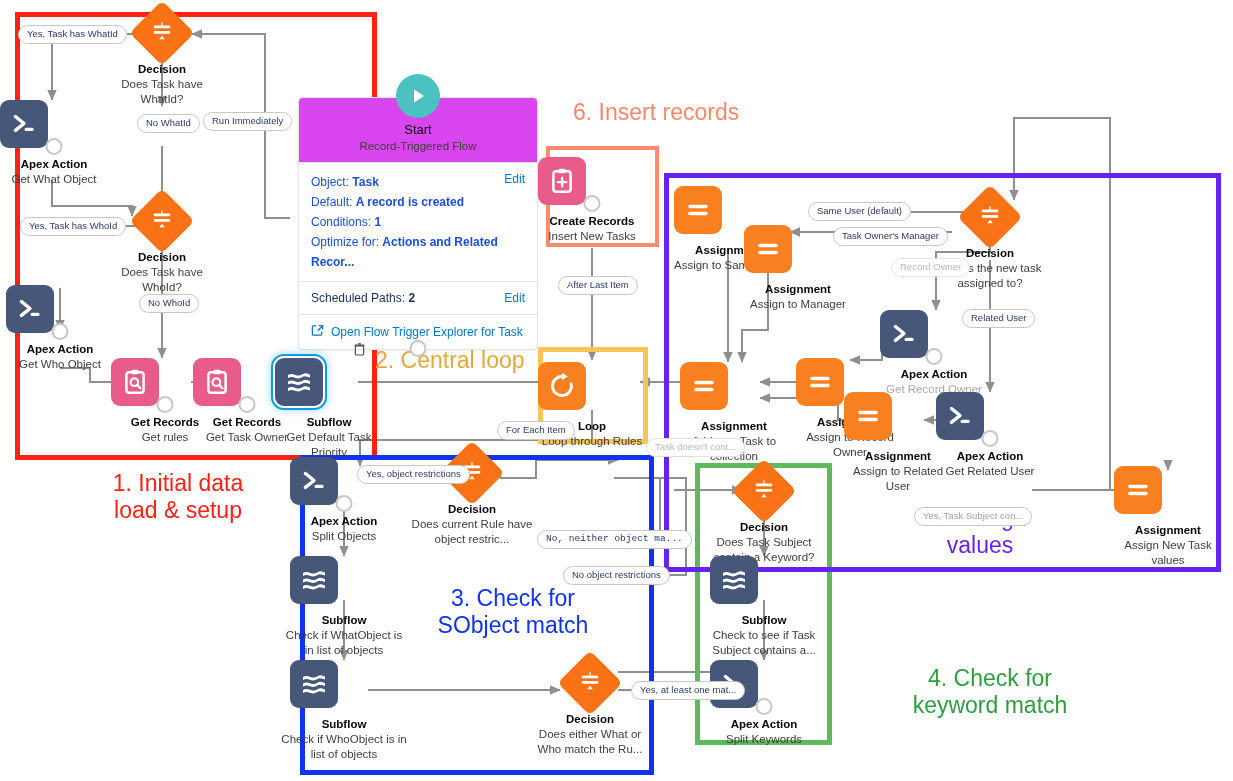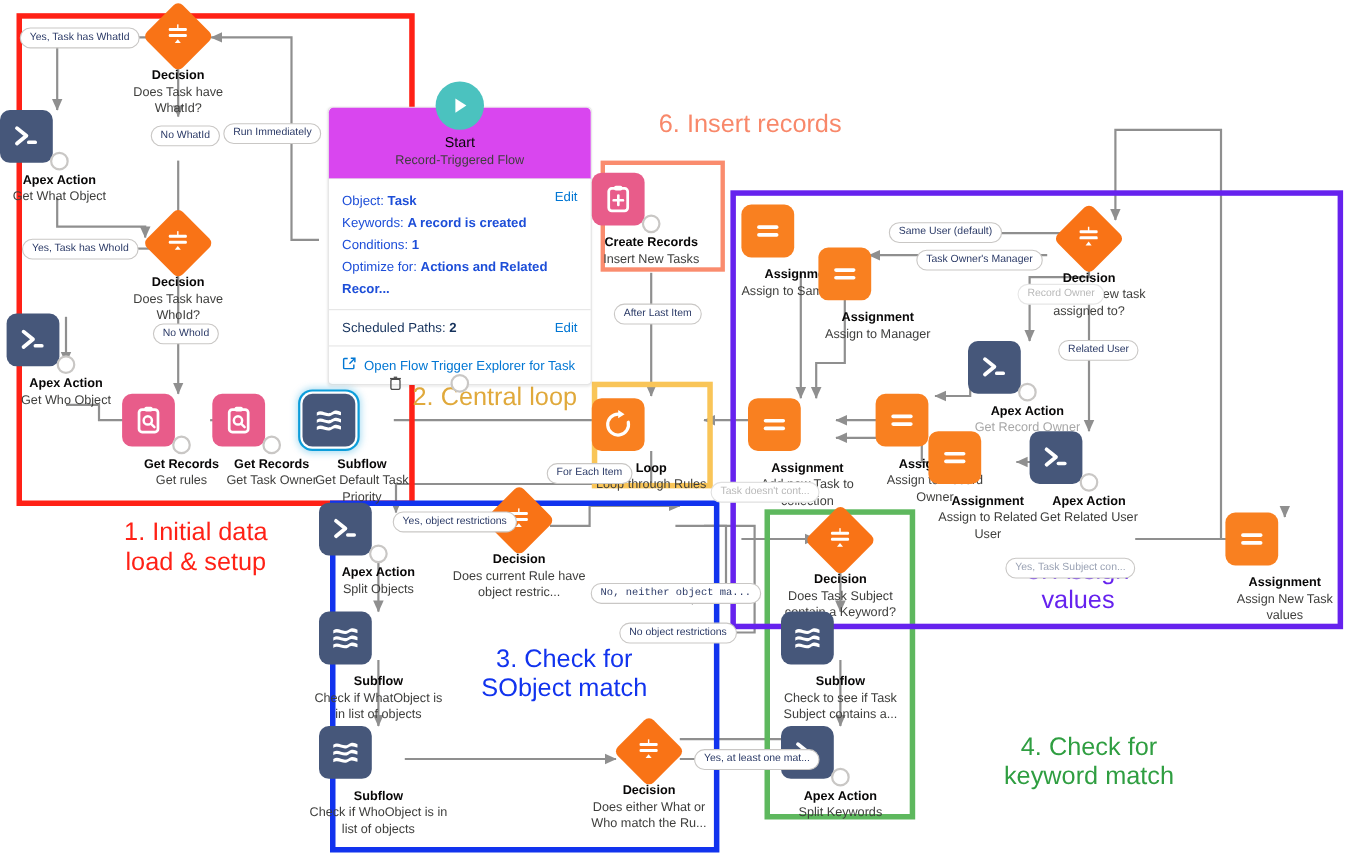--- a/index.html
+++ b/index.html
@@ -153,42 +153,42 @@
   <div class="seclabel" style="left:860px;top:665px;width:260px;color:#2f9e41;">
     <div>4. Check for</div>
     <div>keyword match</div>
   </div>
 
   <div class="seclabel" style="left:890px;top:505px;width:180px;color:#6622ee;">
     <div>5. Assign</div>
     <div>values</div>
   </div>
 
-  <div class="seclabel" style="left:552px;top:99px;width:260px;text-align:center;color:#f8886a;">
+  <div class="seclabel" style="left:573px;top:99px;width:260px;text-align:left;color:#f8886a;">
     <div>6. Insert records</div>
   </div>
 
   <div id="startpanel">
     <div class="playicon">
       <svg width="20" height="20" viewBox="0 0 20 20">
           <path d="M6 3.5 L16 10 L6 16.5 Z" fill="#fff"></path>
         </svg>
     </div>
     <div class="hd">
       <div class="t">Start</div>
       <div class="s">Record-Triggered Flow</div>
     </div>
     <div class="body">
       <div class="edit" style="top:9px">Edit</div>
       <div class="row">
         <span>Object:</span>
         <b>Task</b>
       </div>
       <div class="row">
-        <span>Keywords:</span>
+        <span>Default:</span>
         <b>A record is created</b>
       </div>
       <div class="row">
         <span>Conditions:</span>
         <b>1</b>
       </div>
       <div class="row">
         <span>Optimize for:</span>
         <b>Actions and Related Recor...</b>
       </div>
@@ -610,16 +610,16 @@
 
   <div class="pill" style="left:357px;top:465px;">Yes, object restrictions</div>
   <div class="pill" style="left:537px;top:530px;font-family:Liberation Mono, monospace;">No, neither object ma...</div>
   <div class="pill" style="left:563px;top:566px;">No object restrictions</div>
   <div class="pill" style="left:631px;top:681px;">Yes, at least one mat...</div>
   <div class="pill" style="left:646px;top:438px;color:#b9b9b9;border-color:#e0e0e0;">Task doesn't cont...</div>
   <div class="pill" style="left:914px;top:507px;color:#9aa2b4;">Yes, Task Subject con...</div>
 
   <div class="pill" style="left:808px;top:202px;">Same User (default)</div>
   <div class="pill" style="left:833px;top:227px;">Task Owner's Manager</div>
-  <div class="pill" style="left:925px;top:258px;color:#b9b9b9;border-color:#e6e6e6;">Record Owner</div>
+  <div class="pill" style="left:891px;top:258px;color:#b9b9b9;border-color:#e6e6e6;">Record Owner</div>
   <div class="pill" style="left:962px;top:309px;">Related User</div>
 
 </div>
 
 </body></html>

